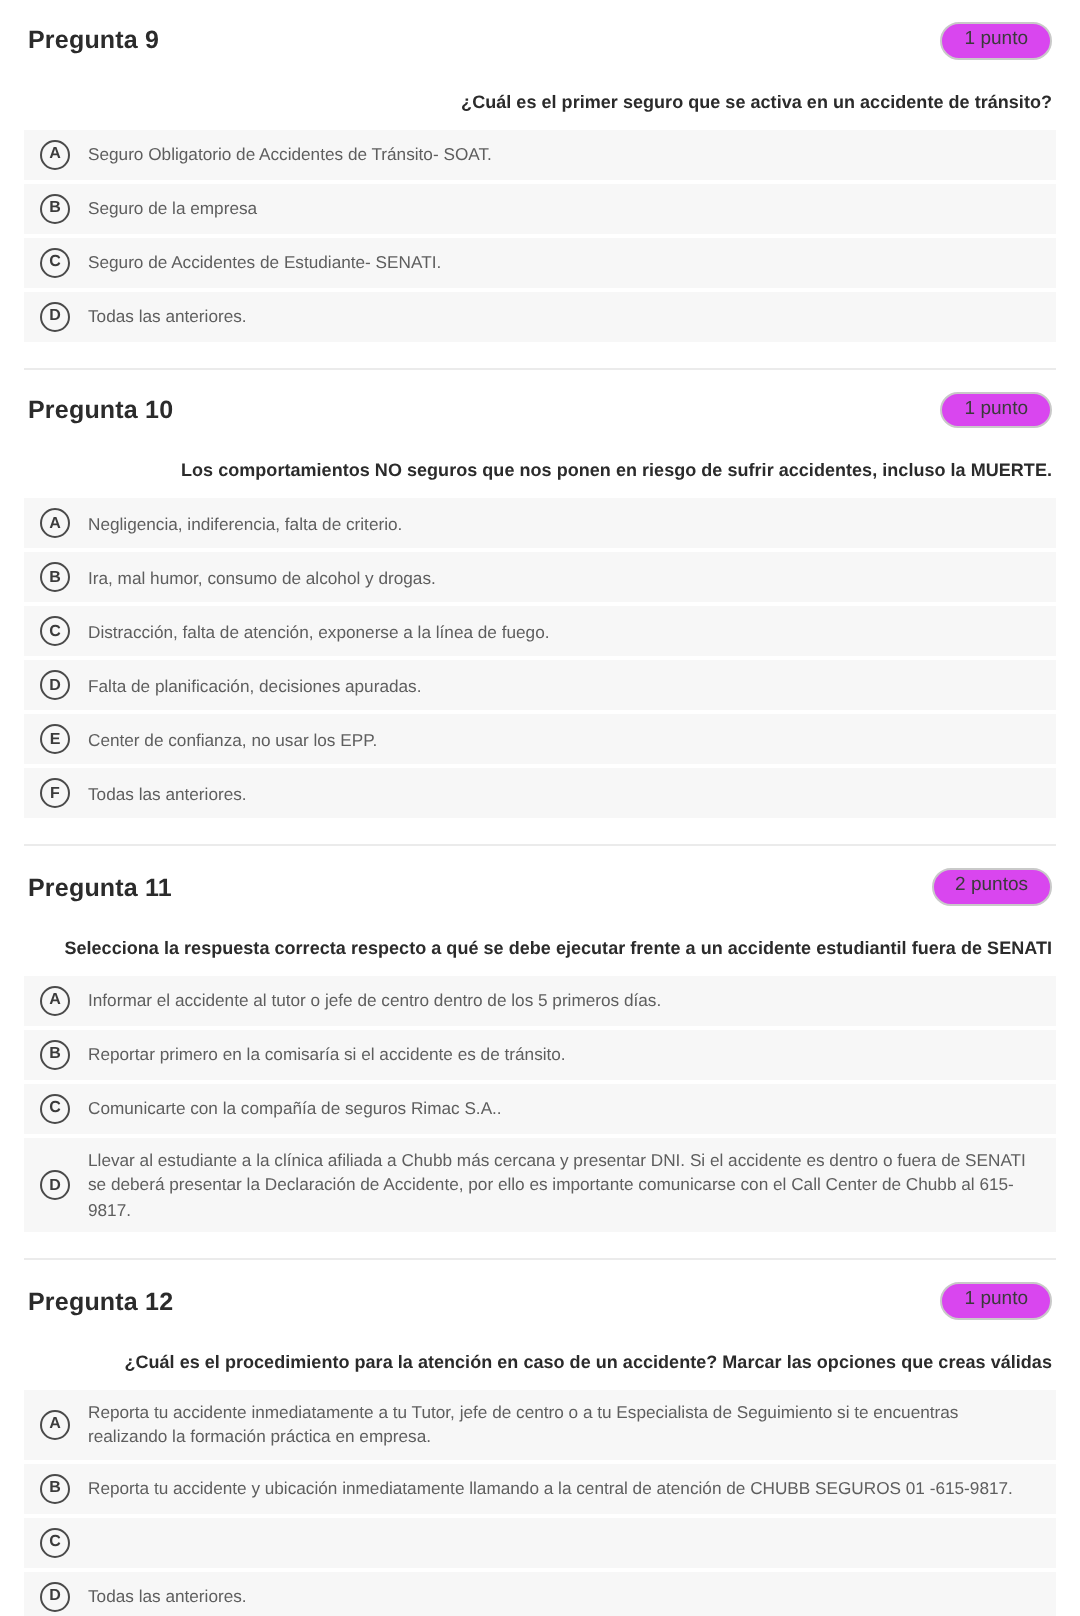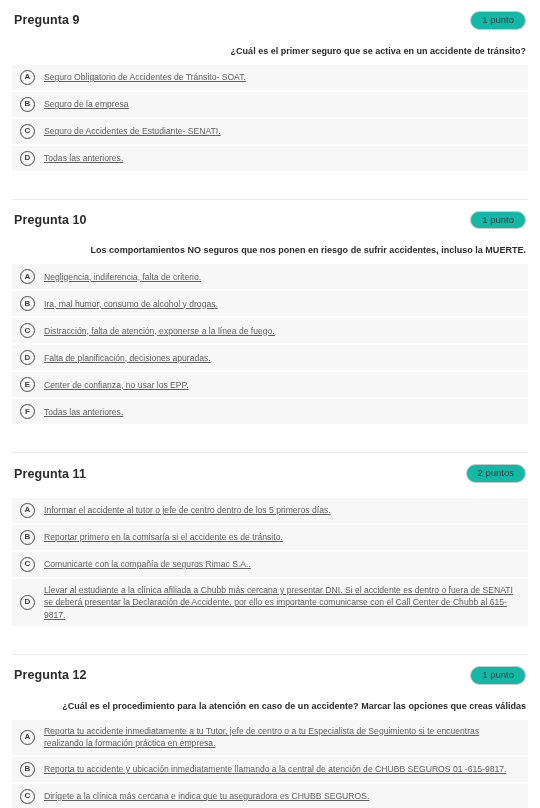--- a/index.html
+++ b/index.html
@@ -19,21 +19,20 @@
   .quiz {
     width: 540px;
     padding: 0 12px;
   }
   .question-block {
     padding-top: 11px;
     padding-bottom: 13px;
   }
   .question-block + .question-block {
     border-top: 1px solid #ebebeb;
-    margin-top: 15px;
   }
   .q-header {
     display: flex;
     align-items: center;
     justify-content: space-between;
     padding: 0 2px 0 2px;
     margin-bottom: 15px;
     text-align: center;
   }
   .q-title {
@@ -41,21 +40,21 @@
     font-weight: 600;
     color: #2b2b2b;
     letter-spacing: 0.1px;
   }
   .q-points {
     font-size: 9.5px;
     color: #3a3a3a;
     border: 1px solid #c9c9c9;
     border-radius: 12px;
     padding: 3px 11px 4px 11px;
-    background: #14b8a6;
+    background: #d946ef;
     line-height: 1;
     white-space: nowrap;
   }
   .q-prompt {
     font-size: 9px;
     font-weight: 700;
     color: #2b2b2b;
     line-height: 1.35;
     padding: 0 2px;
     margin-bottom: 8px;
@@ -88,21 +87,20 @@
     color: #3b3b3b;
     margin-right: 9px;
     line-height: 1;
     background: transparent;
   }
   .opt-text {
     font-size: 8.6px;
     color: #5e5e5e;
     line-height: 1.45;
     padding-right: 4px;
-    text-decoration: underline;
   }
 </style>
 </head>
 <body>
 
 <div class="quiz">
     <div class="question-block">
       <div class="q-header">
         <div class="q-title">Pregunta 9</div>
         <div class="q-points">1 punto</div>
@@ -158,20 +156,21 @@
           <span class="opt-badge">F</span>
           <span class="opt-text">Todas las anteriores.</span>
         </div>
       </div>
     </div>
     <div class="question-block">
       <div class="q-header">
         <div class="q-title">Pregunta 11</div>
         <div class="q-points">2 puntos</div>
       </div>
+      <div class="q-prompt">Selecciona la respuesta correcta respecto a qué se debe ejecutar frente a un accidente estudiantil fuera de SENATI</div>
       <div class="options">
         <div class="option-row">
           <span class="opt-badge">A</span>
           <span class="opt-text">Informar el accidente al tutor o jefe de centro dentro de los 5 primeros días.</span>
         </div>
         <div class="option-row">
           <span class="opt-badge">B</span>
           <span class="opt-text">Reportar primero en la comisaría si el accidente es de tránsito.</span>
         </div>
         <div class="option-row">
@@ -194,21 +193,20 @@
         <div class="option-row">
           <span class="opt-badge">A</span>
           <span class="opt-text">Reporta tu accidente inmediatamente a tu Tutor, jefe de centro o a tu Especialista de Seguimiento si te encuentras realizando la formación práctica en empresa.</span>
         </div>
         <div class="option-row">
           <span class="opt-badge">B</span>
           <span class="opt-text">Reporta tu accidente y ubicación inmediatamente llamando a la central de atención de CHUBB SEGUROS 01 -615-9817.</span>
         </div>
         <div class="option-row">
           <span class="opt-badge">C</span>
-          <span class="opt-text">Dirígete a la clínica más cercana e indica que tu aseguradora es CHUBB SEGUROS.</span>
         </div>
         <div class="option-row">
           <span class="opt-badge">D</span>
           <span class="opt-text">Todas las anteriores.</span>
         </div>
       </div>
     </div>
   </div>
 
 </body></html>

